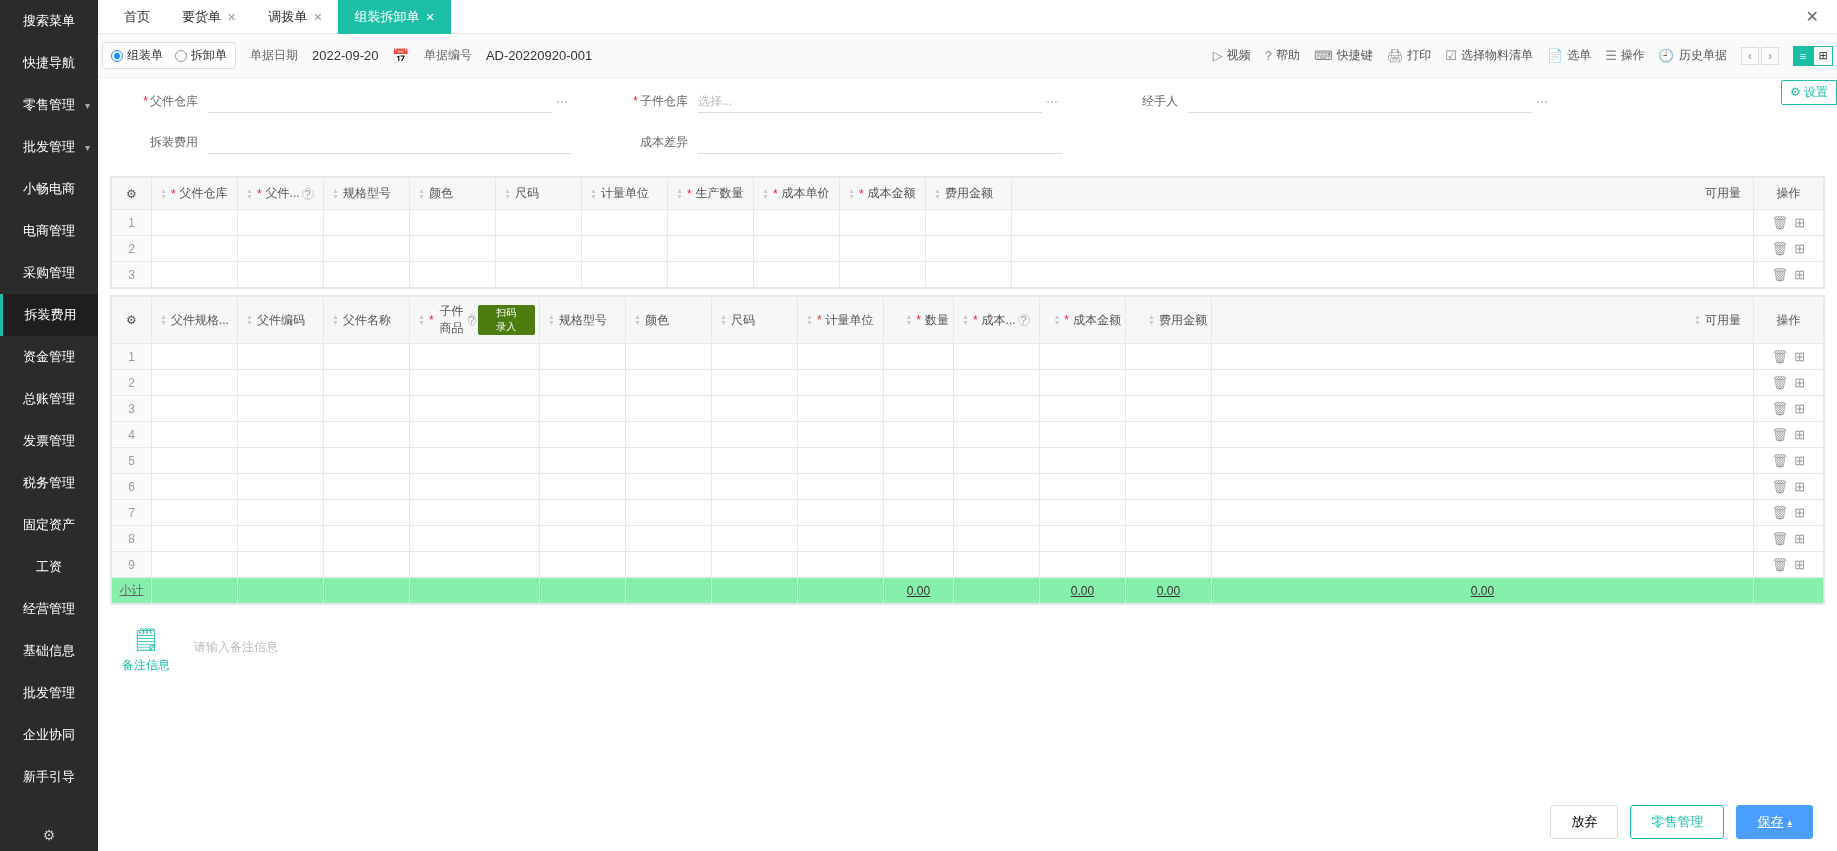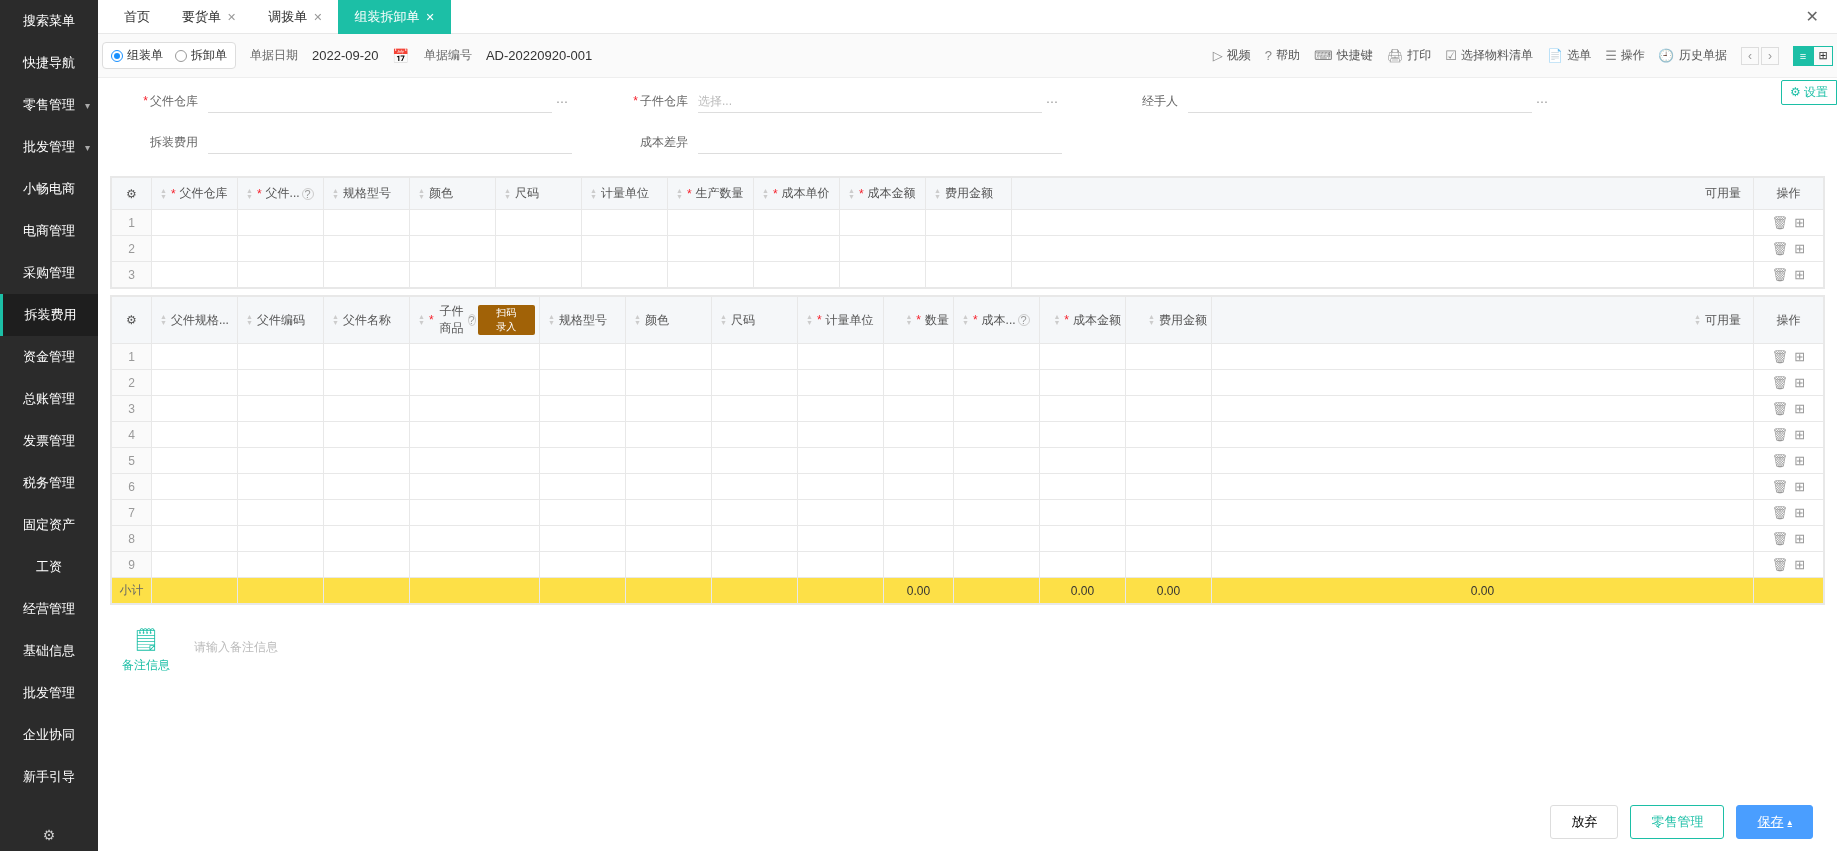--- a/index.html
+++ b/index.html
@@ -62,22 +62,22 @@
 .tbl th { background: #f5f7f9; border: 1px solid #e8e8e8; padding: 6px 4px; font-size: 12px; font-weight: normal; color: #555; position: relative; height: 32px; }
 .tbl td { border: 1px solid #e8e8e8; padding: 4px; font-size: 12px; height: 26px; text-align: center; }
 .th-content { display: flex; align-items: center; justify-content: flex-start; gap: 2px; padding-left: 4px; }
 .sort-icons { display: flex; flex-direction: column; font-size: 7px; line-height: 6px; color: #ccc; margin-right: 2px; }
 .gear-th { width: 40px; text-align: center; }
 .rownum { width: 40px; text-align: center; color: #999; background: #fafafa; }
 .ops { width: 70px; }
 .op-btns { display: flex; justify-content: center; gap: 6px; }
 .op-icon { color: #999; cursor: pointer; font-size: 13px; }
 .help-icon { color: #999; font-size: 11px; border: 1px solid #ccc; border-radius: 50%; width: 12px; height: 12px; display: inline-flex; align-items: center; justify-content: center; }
-.scan-tag { background: #a16207; color: #fff; padding: 1px 17px; border-radius: 2px; font-size: 10px; }
-.subtotal-row td { background: #fde047; }
+.scan-tag { background: #4d7c0f; color: #fff; padding: 1px 17px; border-radius: 2px; font-size: 10px; }
+.subtotal-row td { background: #86efac; text-decoration: underline; }
 .subtotal-label { text-align: center; color: #666; }
 .subtotal-val { text-align: right; padding-right: 8px; }
 
 
 .remarks { display: flex; padding: 16px 24px; gap: 16px; align-items: flex-start; }
 .remarks-label { display: flex; flex-direction: column; align-items: center; gap: 4px; color: #1cbfa6; }
 .note-icon { font-size: 22px; }
 .remarks-input { flex: 1; border: none; padding: 8px; font-size: 12px; height: 40px; outline: none; }
 .remarks-input::placeholder { color: #bbb; }
 

